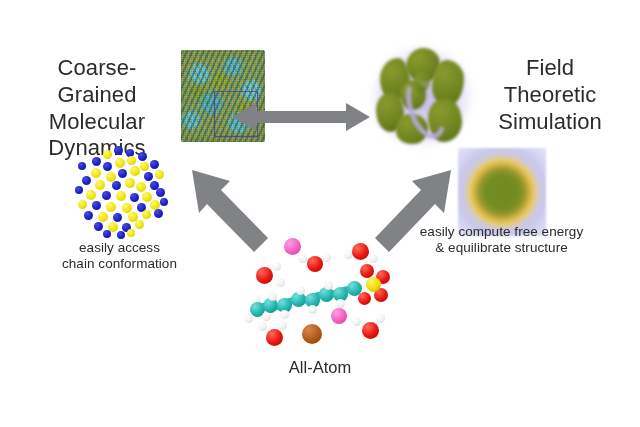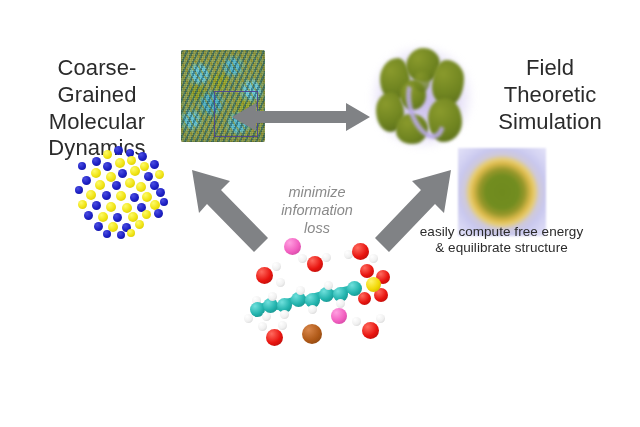--- a/index.html
+++ b/index.html
@@ -212,41 +212,40 @@
     <div class="bead bead-b" style="left:84px;top:63px;width:9px;height:9px;"></div>
     <div class="bead bead-b" style="left:24px;top:76px;width:9px;height:9px;"></div>
     <div class="bead bead-y" style="left:38px;top:76px;width:10px;height:10px;"></div>
     <div class="bead bead-b" style="left:52px;top:77px;width:9px;height:9px;"></div>
     <div class="bead bead-y" style="left:65px;top:74px;width:9px;height:9px;"></div>
     <div class="bead bead-b" style="left:33px;top:84px;width:8px;height:8px;"></div>
     <div class="bead bead-b" style="left:47px;top:85px;width:8px;height:8px;"></div>
     <div class="bead bead-y" style="left:57px;top:83px;width:8px;height:8px;"></div>
   </div>
 
+  <div class="abs label caption-label" style="left:32px; top:240px; width:175px;">easily access
+chain conformation</div>
 
   <div class="abs density-box" style="left:458px; top:148px; width:88px; height:88px;"></div>
 
   <div class="abs label caption-label" style="left:394px; top:224px; width:215px;">easily compute free energy
 &amp; equilibrate structure</div>
 
   <div class="abs" style="left:190px; top:168px;">
     <svg class="arrow-svg" width="80" height="88" viewBox="0 0 80 88">
       <path class="arrow-fill" d="M2 2 L40 13 L31 22 L78 70 L64 84 L17 36 L9 45 Z"></path>
     </svg>
   </div>
 
   <div class="abs" style="left:373px; top:168px;">
     <svg class="arrow-svg" width="80" height="88" viewBox="0 0 80 88">
       <path class="arrow-fill" d="M78 2 L71 45 L62 36 L16 84 L2 70 L48 22 L39 13 Z"></path>
     </svg>
   </div>
 
-  <div class="abs italic-label" style="left:258px; top:184px; width:118px;">minimize
-information
-loss</div>
 
   <div class="abs" style="left:236px; top:236px; width:172px; height:118px;">
 
     <div class="atom atom-na" style="left:48px;top:2px;width:17px;height:17px;"></div>
     <div class="atom atom-na" style="left:95px;top:72px;width:16px;height:16px;"></div>
     <div class="atom atom-br" style="left:66px;top:88px;width:20px;height:20px;"></div>
 
     <div class="abs" style="left:62px;top:14px;width:34px;height:26px;">
       <div class="atom atom-h" style="left:0px;top:4px;width:9px;height:9px;"></div>
       <div class="atom atom-h" style="left:24px;top:3px;width:9px;height:9px;"></div>
@@ -299,14 +298,15 @@
     <div class="atom atom-h" style="left:100px;top:63px;width:9px;height:9px;"></div>
     <div class="atom atom-c" style="left:111px;top:45px;width:15px;height:15px;"></div>
 
     <div class="atom atom-o" style="left:124px;top:28px;width:14px;height:14px;"></div>
     <div class="atom atom-o" style="left:140px;top:34px;width:14px;height:14px;"></div>
     <div class="atom atom-o" style="left:138px;top:52px;width:14px;height:14px;"></div>
     <div class="atom atom-o" style="left:122px;top:56px;width:13px;height:13px;"></div>
     <div class="atom atom-s" style="left:130px;top:41px;width:15px;height:15px;"></div>
   </div>
 
+  <div class="abs bottom-label" style="left:250px; top:358px; width:140px;">All-Atom</div>
 
 </div>
 
 </body></html>

